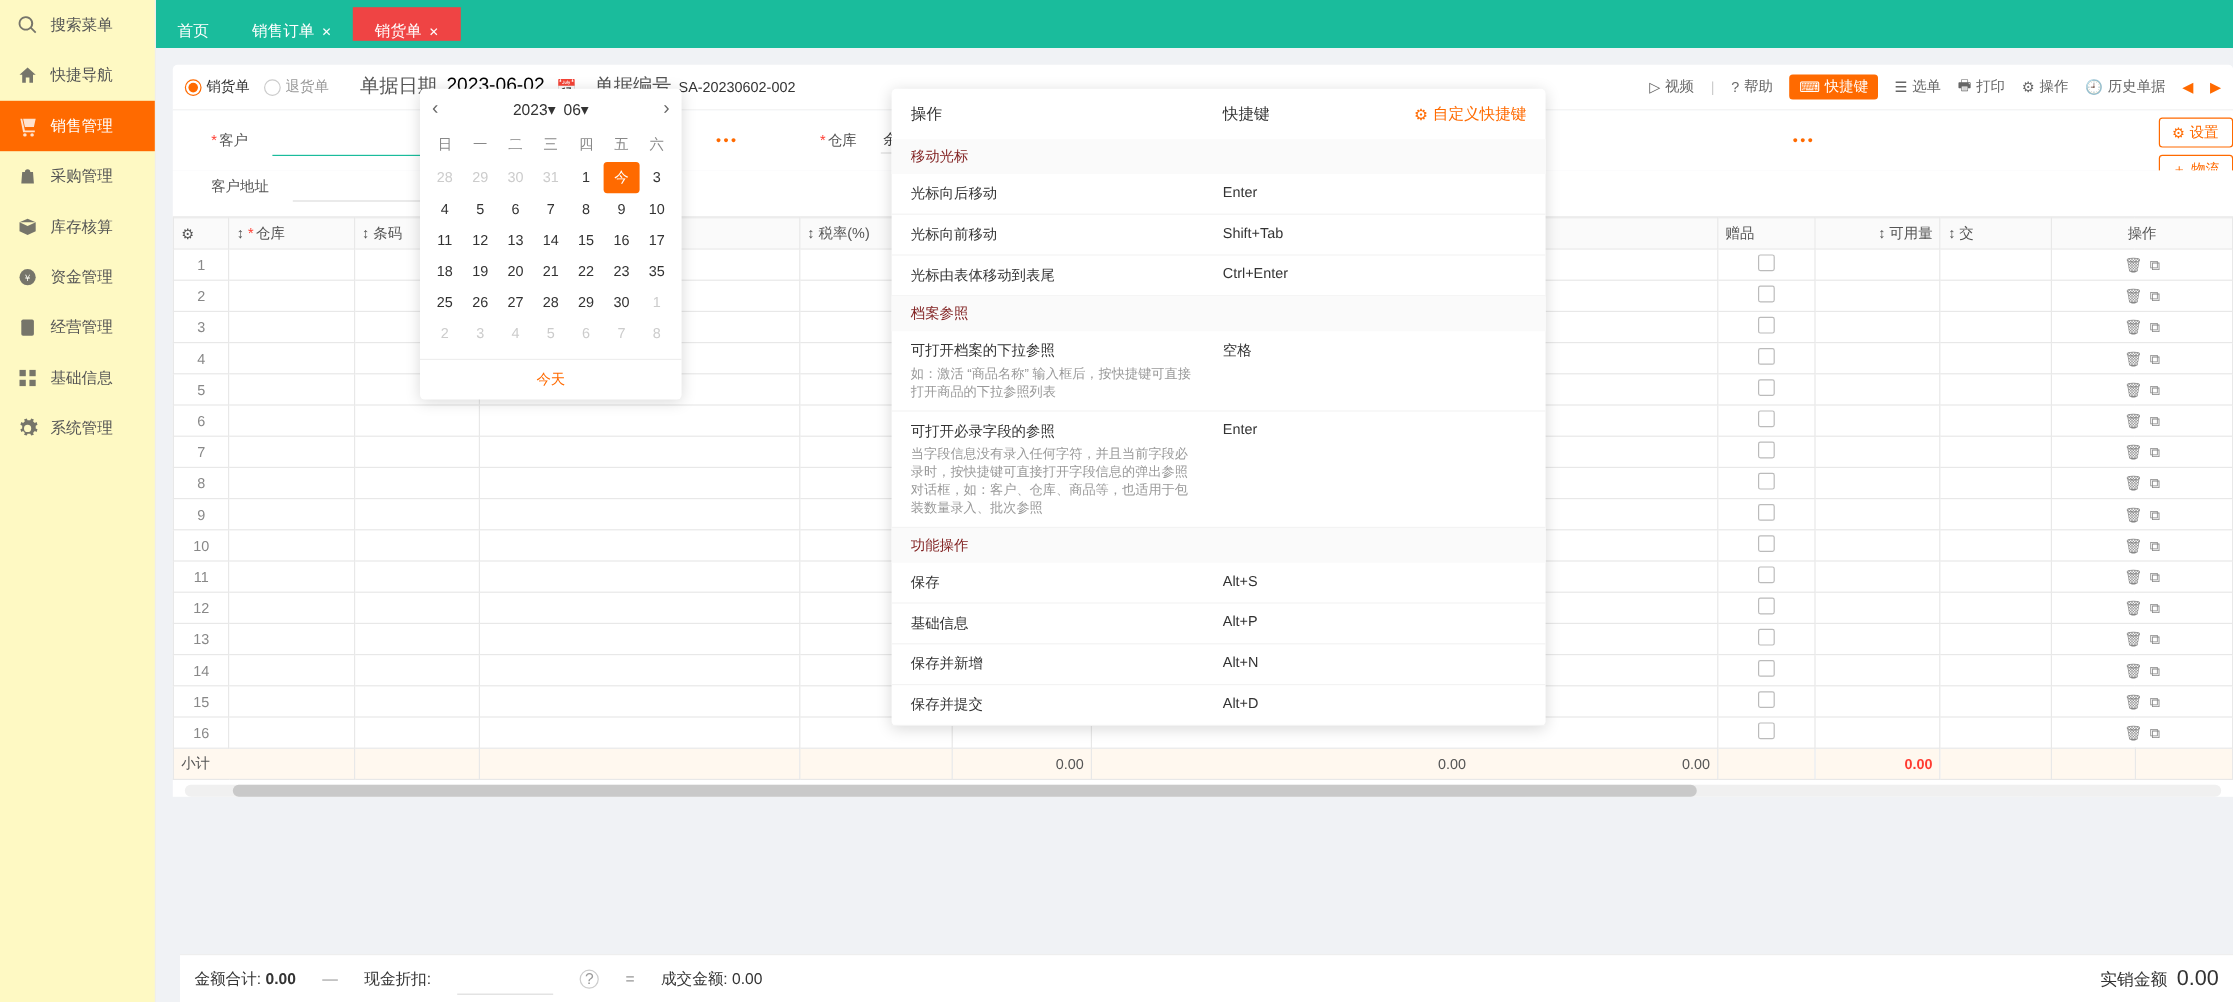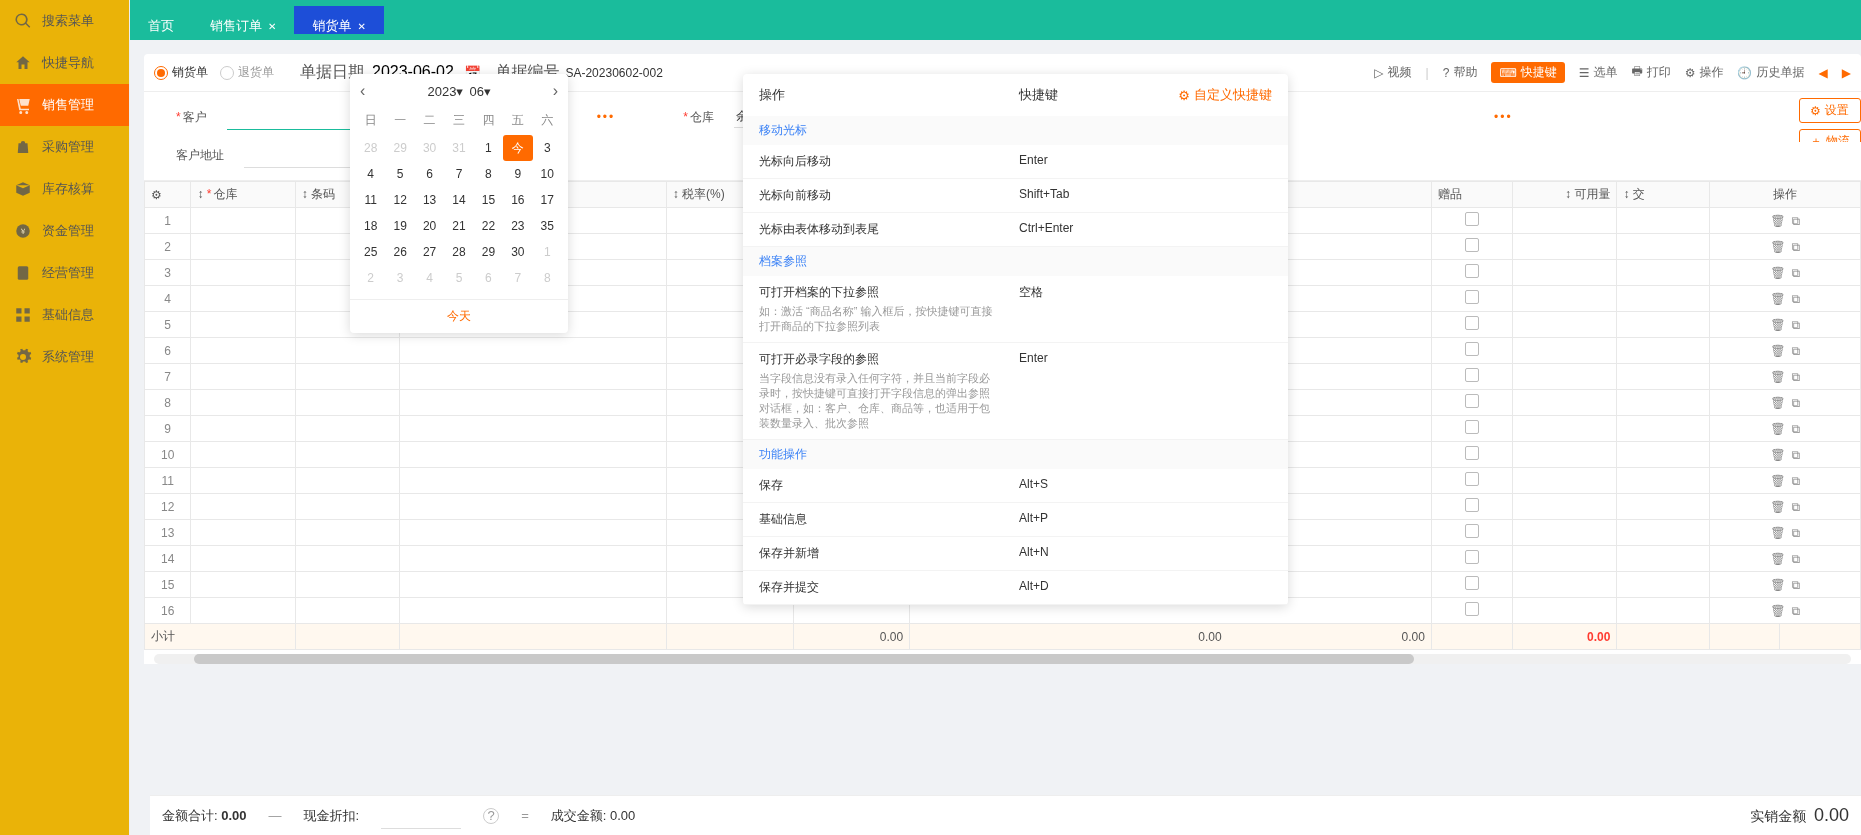--- a/index.html
+++ b/index.html
@@ -1,23 +1,23 @@
 <!DOCTYPE html>
 <html><head>
 <meta charset="utf-8">
 <style>
 * { margin: 0; padding: 0; box-sizing: border-box; font-family: "Microsoft YaHei", Arial, sans-serif; }
 body { background: #f5f5f5; font-size: 12px; color: #333; overflow: hidden; width: 1861px; height: 835px; position: relative; }
-.sidebar { position: absolute; left: 0; top: 0; width: 130px; height: 835px; background: #eab308; border-right: 1px solid #eee; }
+.sidebar { position: absolute; left: 0; top: 0; width: 130px; height: 835px; background: #fef9c3; border-right: 1px solid #eee; }
 .side-item { display: flex; align-items: center; padding: 12px 14px; cursor: pointer; color: #555; font-size: 13px; }
 .side-item.active { background: #ff6a00; color: #fff; }
 .side-item .icon { width: 18px; height: 18px; margin-right: 10px; opacity: .8; }
 .topbar { position: absolute; left: 130px; top: 0; right: 0; height: 40px; background: #1abc9c; display: flex; align-items: center; }
 .tab { height: 28px; line-height: 40px; padding: 0 18px; color: #fff; font-size: 13px; position: relative; cursor: pointer; }
-.tab.dark { background: #1d4ed8; }
+.tab.dark { background: #ef4444; }
 .tab .close { margin-left: 6px; font-size: 10px; }
 .page { position: absolute; left: 130px; top: 40px; right: 0; bottom: 0; background: #f0f2f5; padding: 14px 0 0 14px; }
 .headerbar { background: #fff; border-bottom: 1px solid #eee; height: 38px; display: flex; align-items: center; padding: 0 10px; border-radius: 4px 4px 0 0; }
 .radio { display: inline-flex; align-items: center; margin-right: 12px; cursor: pointer; }
 .radio .dot { width: 14px; height: 14px; border: 1px solid #ccc; border-radius: 50%; margin-right: 4px; display: inline-flex; align-items: center; justify-content: center; }
 .radio.sel .dot { border-color: #ff6a00; }
 .radio.sel .dot::after { content: ""; width: 8px; height: 8px; background: #ff6a00; border-radius: 50%; }
 .lbl { color: #555; font-size: 16px; margin: 0 6px 0 14px; }
 .input { height: 26px; border: none; border-bottom: 1px solid #1abc9c; font-size: 16px; padding: 0 2px; outline: none; background: transparent; }
 .cal-icon { color: #ff6a00; margin-left: 4px; font-size: 14px; }
@@ -53,21 +53,21 @@
 .day { height: 26px; display: flex; align-items: center; justify-content: center; font-size: 12px; border-radius: 3px; cursor: pointer; }
 .day.muted { color: #ccc; }
 .day.today { background: #ff6a00; color: #fff; }
 .cal-foot { text-align: center; color: #ff6a00; padding: 8px 0; border-top: 1px solid #eee; cursor: pointer; }
 
 
 .shortcut { position: absolute; left: 743px; top: 74px; width: 545px; background: #fff; box-shadow: 0 2px 12px rgba(0,0,0,.15); border-radius: 4px; z-index: 20; }
 .sc-head { display: flex; align-items: center; padding: 12px 16px; font-size: 13px; }
 .sc-head .h1 { flex: 0 0 260px; }
 .sc-head .link { margin-left: auto; color: #ff6a00; cursor: pointer; display: inline-flex; align-items: center; gap: 4px; }
-.sc-sec { background: #fafafa; color: #3b82f6; padding: 6px 16px; font-size: 12px; }
+.sc-sec { background: #fafafa; color: #7f1d1d; padding: 6px 16px; font-size: 12px; }
 .sc-row { display: flex; padding: 8px 16px; border-bottom: 1px solid #f3f3f3; font-size: 12px; }
 .sc-row .op { flex: 0 0 260px; color: #333; }
 .sc-row .desc { color: #999; font-size: 11px; margin-top: 3px; max-width: 240px; }
 .sc-row .key { color: #333; }
 .hscroll { height: 10px; background: #f0f0f0; margin: 4px 10px 0; border-radius: 5px; position: relative; }
 .hscroll .thumb { position: absolute; left: 40px; width: 1220px; height: 10px; background: #c9c9c9; border-radius: 5px; }
 svg { fill: currentColor; }
 </style>
 </head>
 <body>

